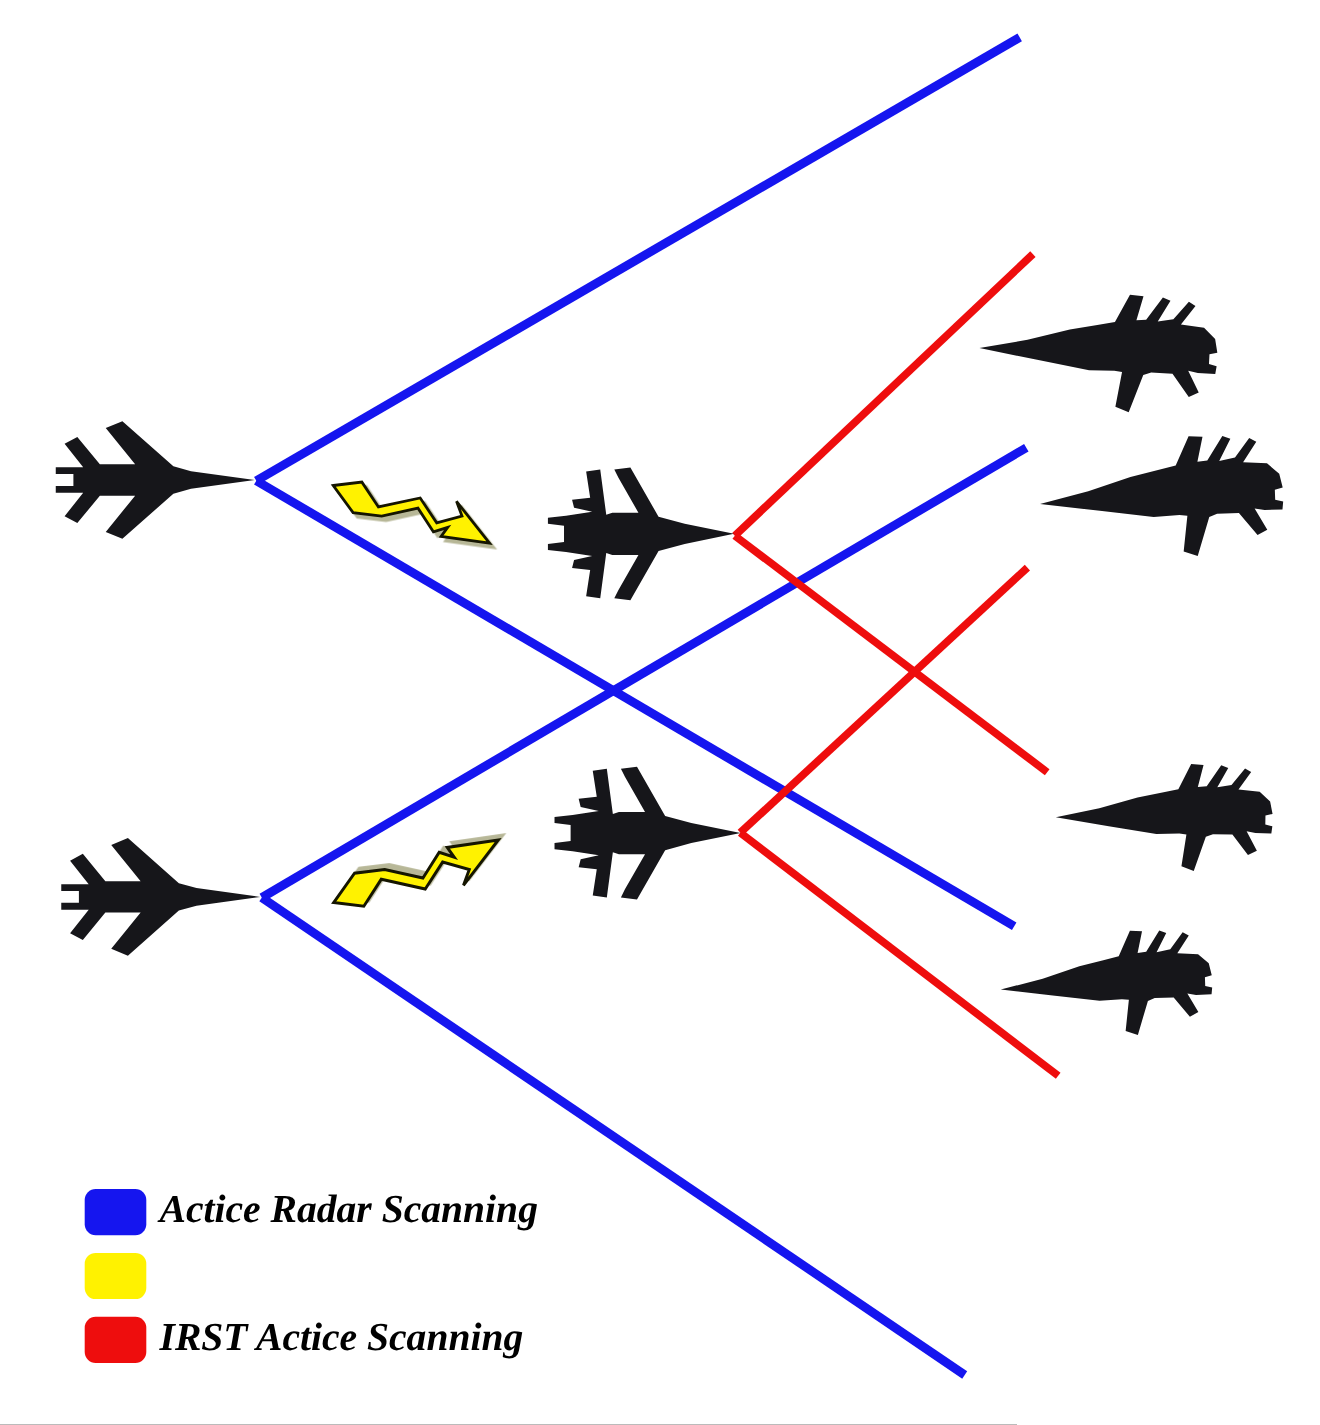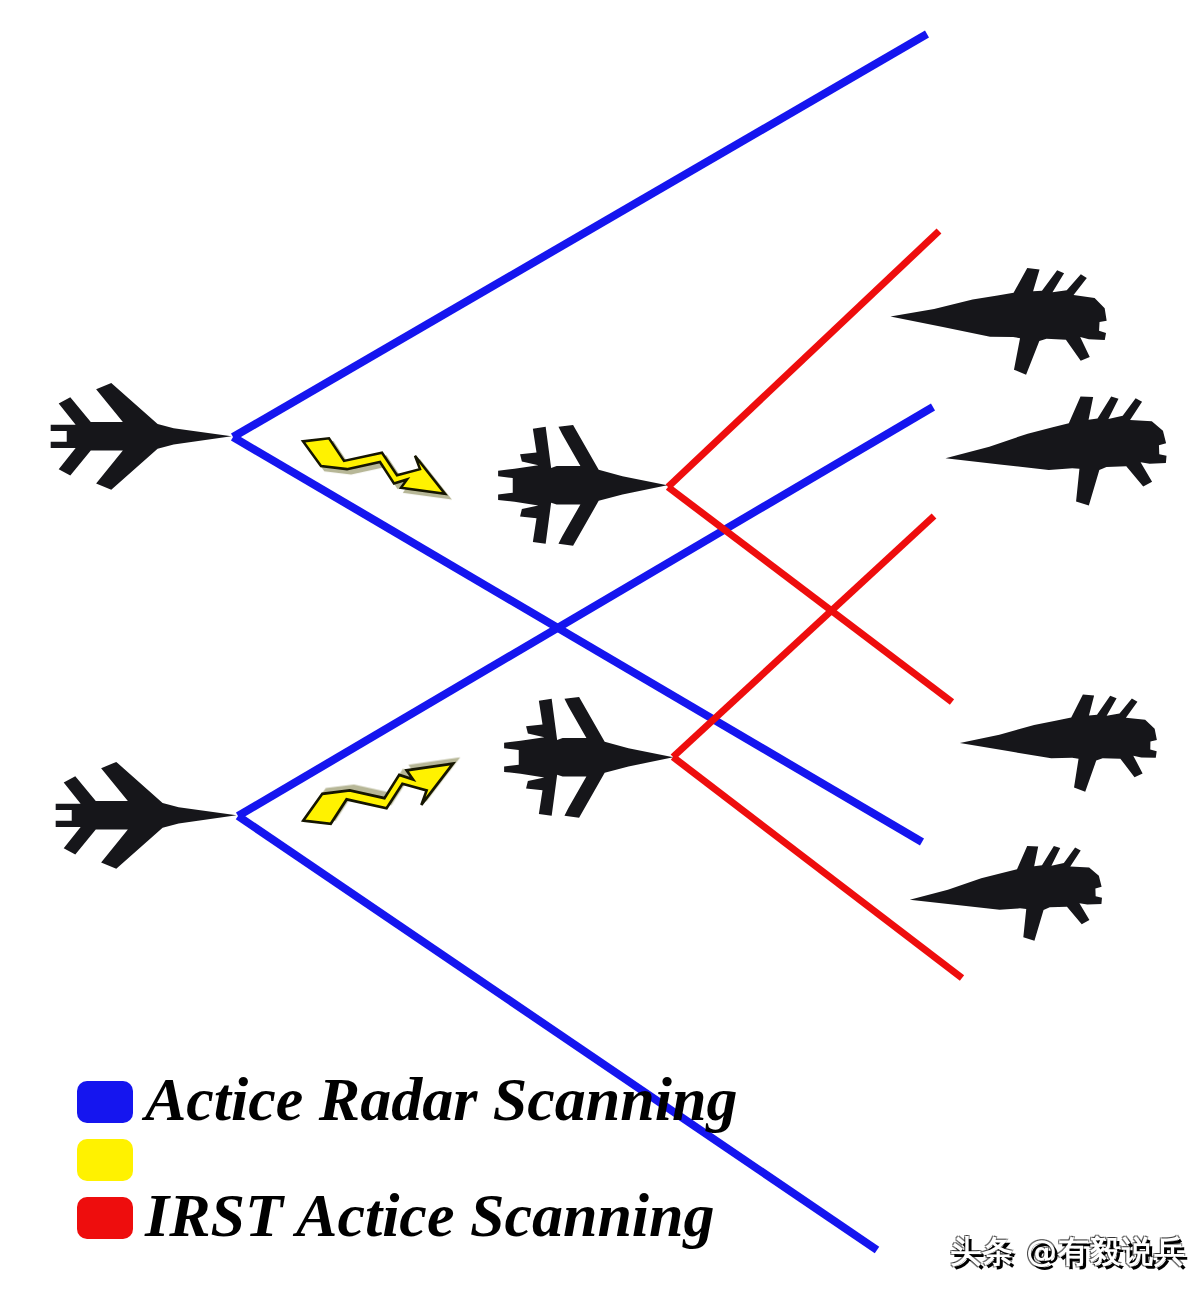--- a/index.html
+++ b/index.html
@@ -17,21 +17,21 @@
     position:absolute;left:77px;top:1080px;
     display:flex;flex-direction:column;gap:14px;
   }
   .legend-row{display:flex;align-items:center;gap:12px;height:44px;}
   .legend-swatch{
     width:56px;height:42px;border-radius:10px;flex:0 0 auto;
   }
   .legend-label{
     font-family:"Liberation Serif", serif;
     font-weight:bold;font-style:italic;
-    font-size:62px;line-height:1;color:#000;
+    font-size:36px;line-height:1;color:#000;
     white-space:nowrap;padding-bottom:6px;
   }
   .watermark{
     position:absolute;right:14px;bottom:22px;
     font-family:"DejaVu Sans", sans-serif;
     font-size:31px;font-weight:bold;letter-spacing:1px;
     color:#ffffff;
     text-shadow:3px 3px 0 #000, -1px -1px 0 rgba(0,0,0,.55),
                 1px -1px 0 rgba(0,0,0,.55), -1px 1px 0 rgba(0,0,0,.55);
     white-space:nowrap;
@@ -103,14 +103,13 @@
     </div>
     <div class="legend-row">
       <div class="legend-swatch" style="background: rgb(255, 242, 0);"></div>
     </div>
     <div class="legend-row">
       <div class="legend-swatch" style="background: rgb(238, 13, 13);"></div>
       <div class="legend-label">IRST Actice Scanning</div>
     </div>
   </div>
 
-  <div class="watermark">头条 @有毅说兵</div>
 </div>
 
 </body></html>

